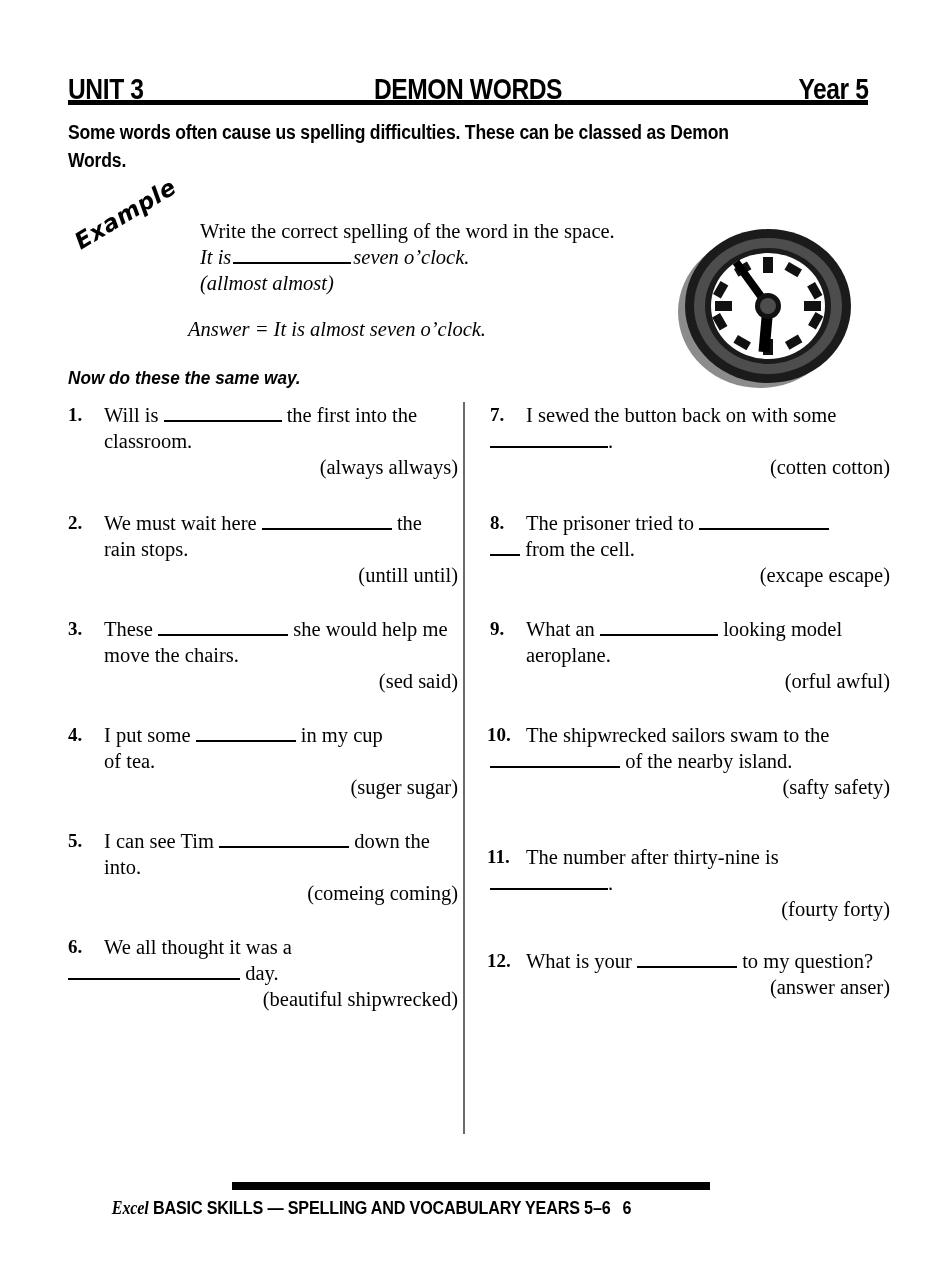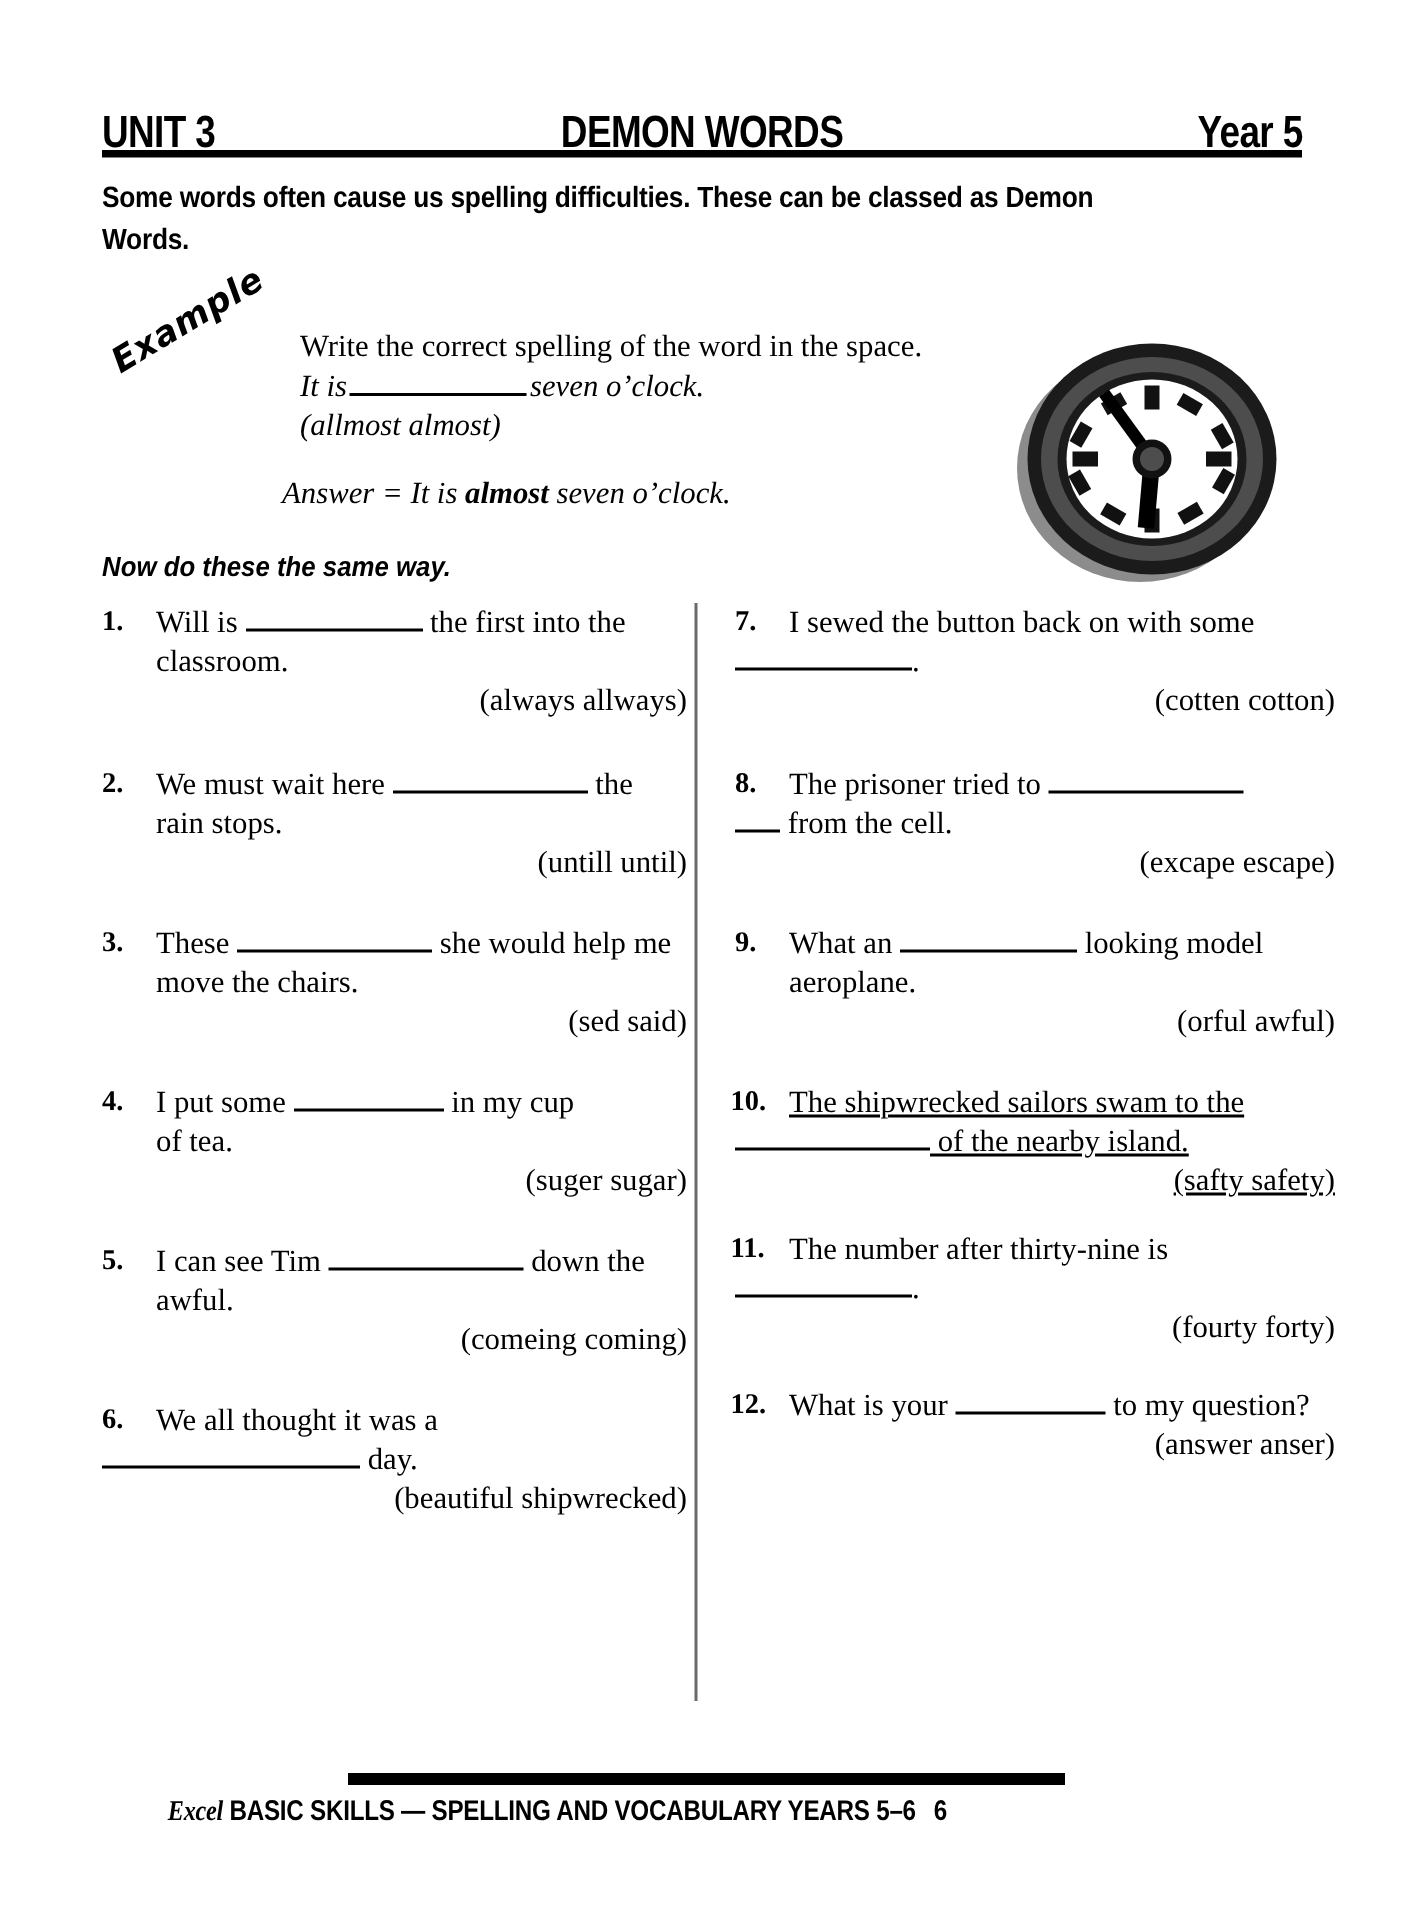--- a/index.html
+++ b/index.html
@@ -107,21 +107,21 @@
   .example-body .ln { white-space: nowrap; margin-left: 12px; }
   .example-body .ital { font-style: italic; }
   .example-answer {
     position: absolute;
     left: 188px;
     top: 318px;
     font-size: 20.5px;
     font-style: italic;
     white-space: nowrap;
   }
-  .example-answer b { font-weight: bold; }
+  .example-answer b { font-weight: normal; }
 
   .blank-ex {
     display: inline-block;
     width: 118px;
     border-bottom: 2px solid #000;
     height: 18px;
     vertical-align: baseline;
     margin: 0 2px;
   }
 
@@ -311,21 +311,21 @@
       </div>
       <div class="qitem" style="margin-bottom: 28px;">
         <span class="qnum">4.</span>
         <div class="qline"><span>I put some </span><span class="blank b-sm"></span><span> in my cup</span></div>
         <div class="qline"><span>of tea.</span></div>
         <div class="qchoices">(suger   sugar)</div>
       </div>
       <div class="qitem" style="margin-bottom: 28px;">
         <span class="qnum">5.</span>
         <div class="qline"><span>I can see Tim </span><span class="blank b-lg"></span><span> down the</span></div>
-        <div class="qline"><span>awful.</span></div>
+        <div class="qline"><span>into.</span></div>
         <div class="qchoices">(comeing   coming)</div>
       </div>
       <div class="qitem" style="margin-bottom: 29px;">
         <span class="qnum">6.</span>
         <div class="qline"><span>We all thought it was a</span></div>
         <div class="qline indent-line"><span class="blank b-xl"></span><span> day.</span></div>
         <div class="qchoices">(beautiful   shipwrecked)</div>
       </div>
     </div>
 
@@ -341,21 +341,21 @@
         <div class="qline"><span>The prisoner tried to </span><span class="blank b-lg"></span></div>
         <div class="qline indent-line"><span class="blank b-tiny"></span><span> from the cell.</span></div>
         <div class="qchoices">(excape   escape)</div>
       </div>
       <div class="qitem" style="margin-bottom: 28px;">
         <span class="qnum">9.</span>
         <div class="qline"><span>What an </span><span class="blank b-md"></span><span> looking model</span></div>
         <div class="qline"><span>aeroplane.</span></div>
         <div class="qchoices">(orful   awful)</div>
       </div>
-      <div class="qitem" style="margin-bottom: 20px; text-decoration: underline;">
+      <div class="qitem" style="margin-bottom: 44px;">
         <span class="qnum wide">10.</span>
         <div class="qline"><span>The shipwrecked sailors swam to the</span></div>
         <div class="qline indent-line"><span class="blank b-lg"></span><span> of the nearby island.</span></div>
         <div class="qchoices">(safty   safety)</div>
       </div>
       <div class="qitem" style="margin-bottom: 26px;">
         <span class="qnum wide">11.</span>
         <div class="qline"><span>The number after thirty-nine is</span></div>
         <div class="qline indent-line"><span class="blank b-md"></span><span>.</span></div>
         <div class="qchoices">(fourty   forty)</div>

